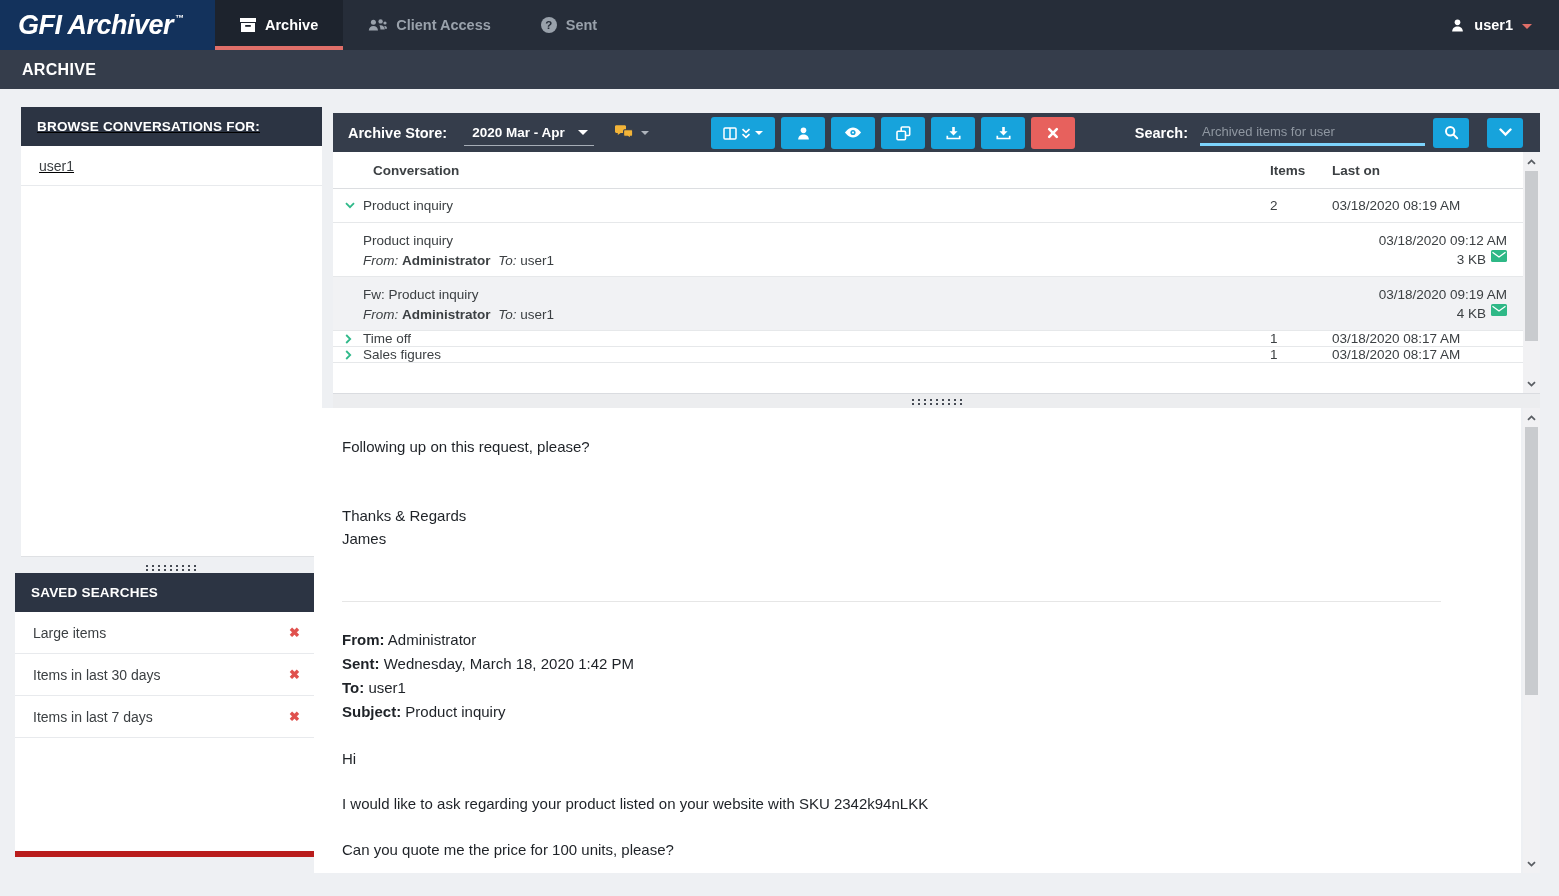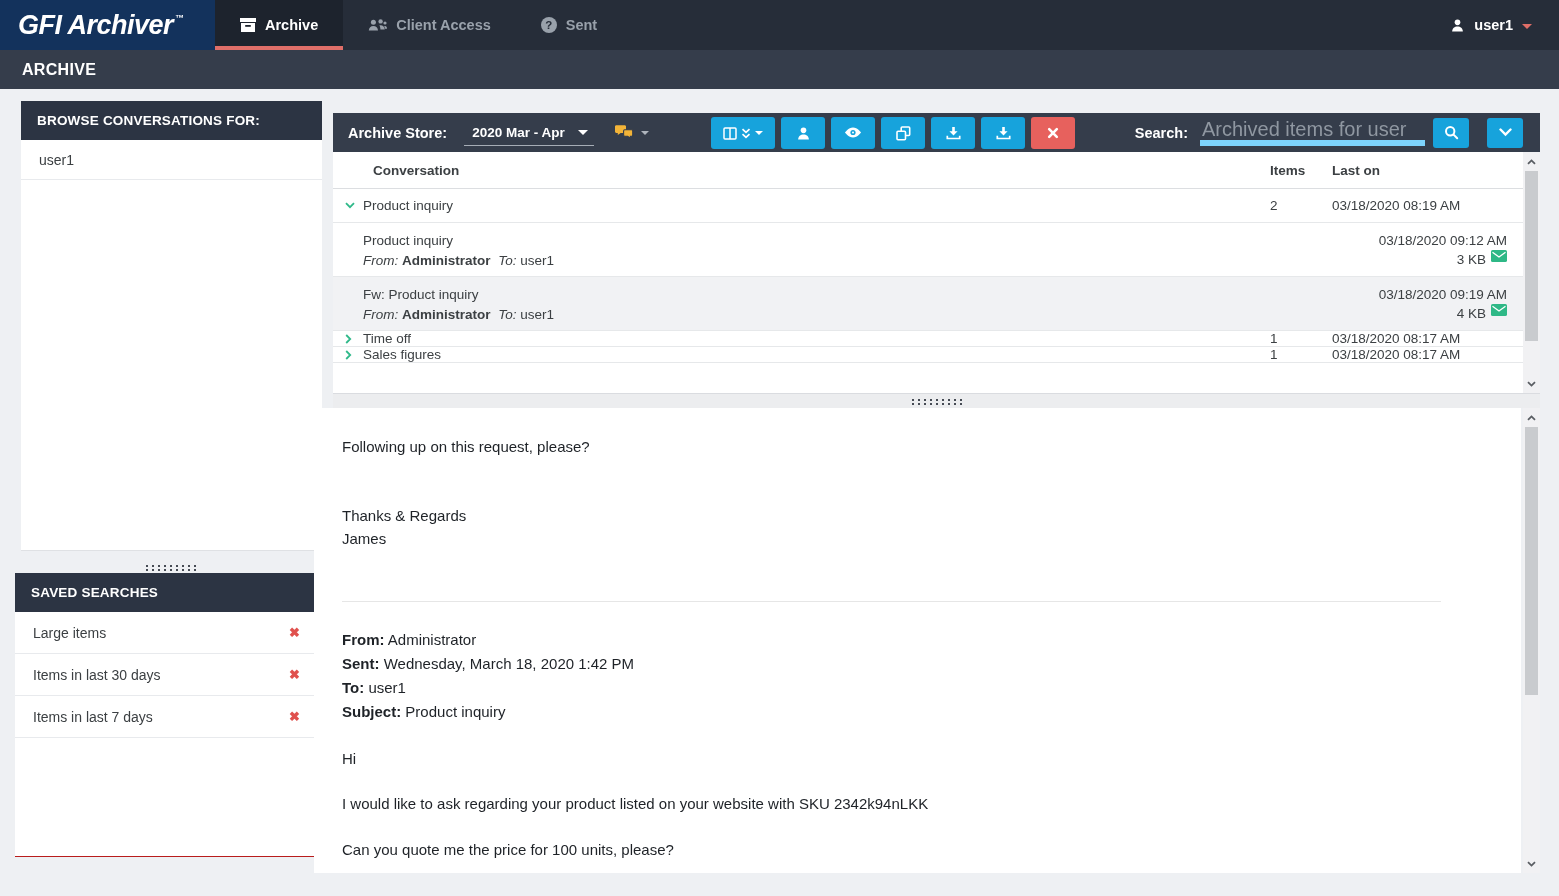--- a/index.html
+++ b/index.html
@@ -18,25 +18,25 @@
   .tab svg { flex:none; }
   .help-badge { width:16px; height:16px; border-radius:50%; background:#99a1ab; color:#262d39; font-size:11.5px; font-weight:bold; display:flex; align-items:center; justify-content:center; }
   .nav-user { margin-left:auto; display:flex; align-items:center; gap:9px; padding-right:27px; color:#fff; font-size:14.5px; font-weight:bold; cursor:pointer; }
   .caret-red { width:0; height:0; border-left:5px solid transparent; border-right:5px solid transparent; border-top:5px solid #df6e68; margin-top:2px; }
 
   
   .subheader { position:absolute; top:50px; left:0; width:100%; height:39px; background:#353d4b; color:#fff; display:flex; align-items:center; padding-left:22px; font-size:16px; font-weight:bold; letter-spacing:.3px; }
 
   
   .panel-header { height:39px; background:#2c3443; color:#fff; font-size:13.5px; font-weight:bold; display:flex; align-items:center; padding:0 16px; letter-spacing:.2px; }
-  .side1 { position:absolute; left:21px; top:101px; width:301px; }
+  .side1 { position:absolute; left:21px; top:107px; width:301px;text-decoration:underline; }
   .side1-body { background:#fff; height:411px; border-bottom:1px solid #dfe1e4; }
   .user-item { height:40px; display:flex; align-items:center; padding:0 18px; font-size:14px; color:#3c4043; border-bottom:1px solid #e8eaed; cursor:pointer; }
   .side2 { position:absolute; left:15px; top:573px; width:301px; }
-  .side2-body { background:#fff; height:245px; border-bottom:1px solid #b91c1c; }
+  .side2-body { background:#fff; height:245px; border-bottom:6px solid #b91c1c; }
   .saved-item { height:42px; display:flex; align-items:center; justify-content:space-between; padding:0 16px 0 18px; font-size:14px; color:#3c4043; border-bottom:1px solid #e8eaed; cursor:pointer; }
   .saved-x { color:#e0514e; font-size:13px; font-weight:bold; cursor:pointer; }
 
   
   .dots-h { width:54px; height:7px; background-image:radial-gradient(circle,#464b54 1.2px,transparent 1.3px); background-size:6px 4px; cursor:row-resize; }
   .dots-v { width:7px; height:54px; background-image:radial-gradient(circle,#464b54 1.2px,transparent 1.3px); background-size:4px 6px; cursor:col-resize; }
   .side-split { position:absolute; left:144px; top:564px; }
   .v-split { position:absolute; left:324px; top:468px; }
 
   
@@ -47,21 +47,21 @@
   .caret-w { width:0; height:0; border-left:5px solid transparent; border-right:5px solid transparent; border-top:5px solid #fff; }
   .caret-gray { width:0; height:0; border-left:4px solid transparent; border-right:4px solid transparent; border-top:4px solid #aeb4bc; }
   .comments-wrap { margin-left:20px; display:flex; align-items:center; gap:7px; cursor:pointer; }
   .tb-buttons { position:absolute; left:378px; top:4px; display:flex; gap:6px; }
   .btn { height:32px; border-radius:3px; background:#17a3dc; display:flex; align-items:center; justify-content:center; cursor:pointer; border:none; color:#fff; }
   .btn.wide { width:64px; gap:4px; }
   .btn.sq { width:44px; }
   .btn.danger { background:#e7615d; font-size:14px; font-weight:bold; }
   .tb-search { position:absolute; right:17px; top:0; height:39px; display:flex; align-items:center; }
   .search-label { font-size:14.5px; font-weight:bold; margin-right:12px; }
-  .search-input { width:225px; height:27px; background:transparent; border:none; border-bottom:6px solid #7dd3fc; color:#bef264; font-size:20px; font-family:"Liberation Sans",sans-serif; padding:0 2px; outline:none; }
+  .search-input { width:225px; height:27px; background:transparent; border:none; border-bottom:3px solid #7dd3fc; color:#bef264; font-size:13px; font-family:"Liberation Sans",sans-serif; padding:0 2px; outline:none; }
   .search-input::placeholder { color:#8f97a1; }
   .btn-mini { width:36px; height:30px; border-radius:3px; background:#17a3dc; display:flex; align-items:center; justify-content:center; border:none; cursor:pointer; }
   .ml8 { margin-left:8px; } .ml16 { margin-left:18px; }
 
   
   .grid { position:absolute; left:333px; top:152px; width:1207px; height:241px; background:#fff; font-size:13.5px; color:#3c4043; }
   .grid-inner { width:1190px; }
   .grid-header { display:flex; height:37px; align-items:center; border-bottom:1px solid #dcdee1; font-weight:bold; }
   .col-conv-h { flex:1; padding-left:40px; }
   .col-items { width:62px; padding-left:8px; }

